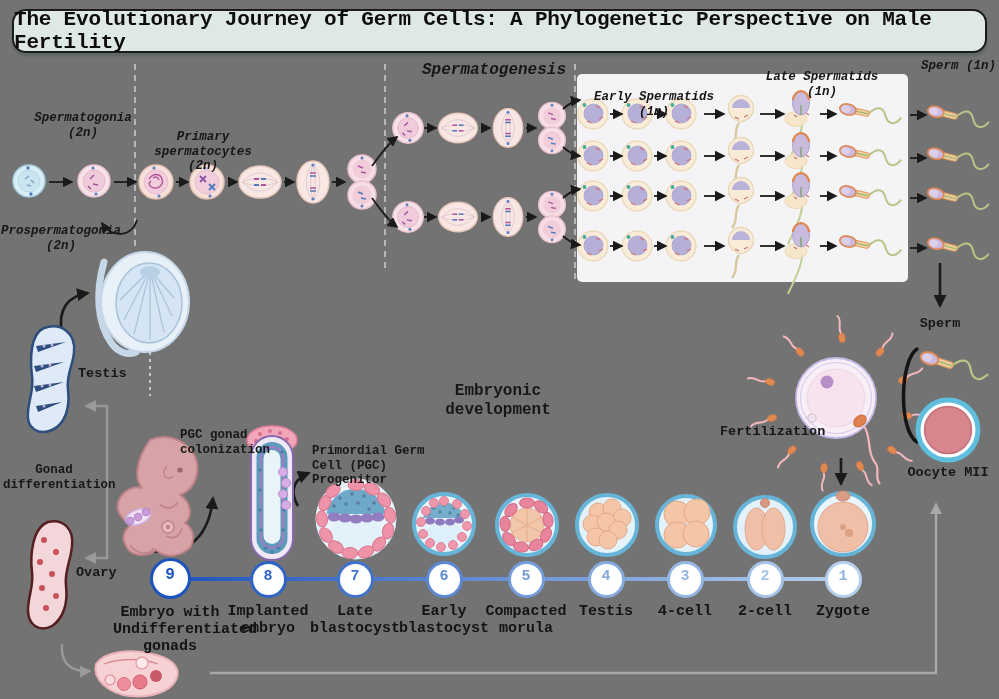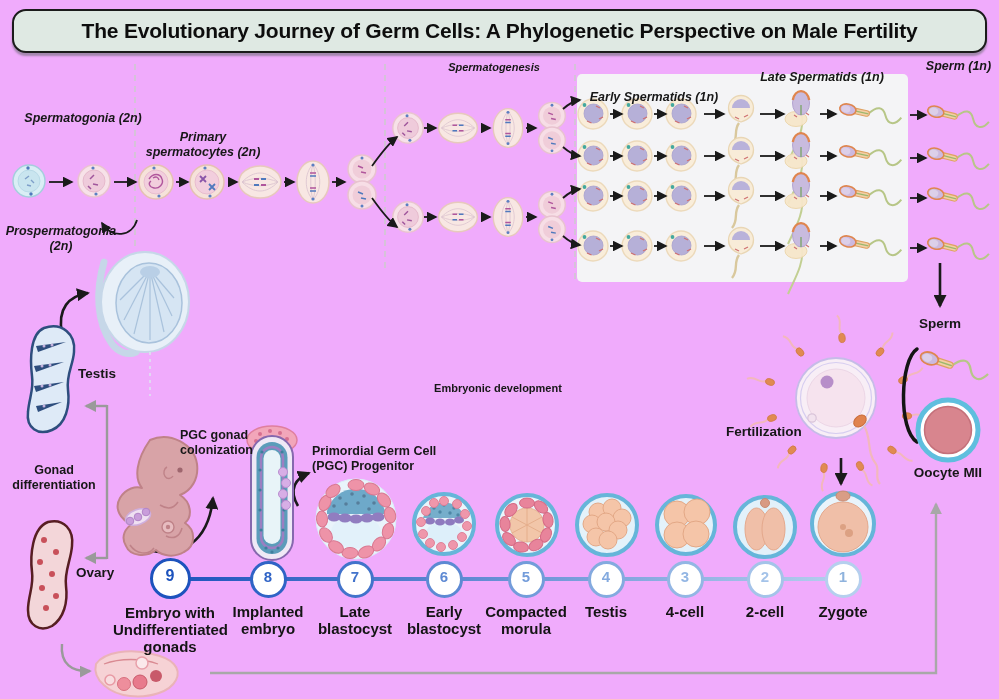--- a/index.html
+++ b/index.html
@@ -1,27 +1,27 @@
 <!DOCTYPE html>
 <html><head>
 <meta charset="utf-8">
 <style>
   html,body{margin:0;padding:0;background:#fff;}
-  .canvas{position:relative;width:999px;height:699px;background:#f0abfc;overflow:hidden;
-          font-family:Liberation Sans, sans-serif;color:#161616;}
+  .canvas{position:relative;width:999px;height:699px;background:#737373;overflow:hidden;
+          font-family:Liberation Mono, monospace;color:#161616;}
   .art{position:absolute;left:0;top:0;z-index:1;}
   .banner{position:absolute;left:12px;top:9px;width:971px;height:40px;z-index:3;
           background:#dfe9e3;border:2.5px solid #1b1b1b;border-radius:14px;
           box-shadow:0 3px 2px rgba(70,90,80,.45);
           display:flex;align-items:center;justify-content:center;}
   .banner span{font-size:21px;font-weight:800;letter-spacing:-.2px;color:#0d0d0d;}
   .lbl{position:absolute;z-index:2;font-weight:800;line-height:1.16;color:#171717;}
   .it{font-style:italic;}
   .ctr{text-align:center;}
-  .f13{font-size:12.5px;} .f14{font-size:13.5px;} .f17{font-size:11px;}
+  .f13{font-size:12.5px;} .f14{font-size:13.5px;} .f17{font-size:16px;}
   
   .tl-line{position:absolute;left:170px;top:577px;width:673px;height:3.5px;z-index:1;
            background:linear-gradient(90deg,#1d53bd,#b5cfee);}
   .stage{position:absolute;top:561px;width:130px;margin-left:-65px;text-align:center;z-index:2;}
   .stage-circle{width:31px;height:31px;border-radius:50%;border:3px solid;background:#fff;
                 margin:0 auto;font-size:15px;font-weight:800;line-height:26px;text-align:center;}
   .stage.big{top:558px;}
   .stage.big .stage-circle{width:35px;height:35px;border-width:3.5px;line-height:29px;font-size:16px;}
   .stage-label{display:inline-block;max-width:100px;margin-top:5px;font-size:15px;font-weight:800;color:#141414;}
   .stage.big .stage-label{max-width:114px;}

